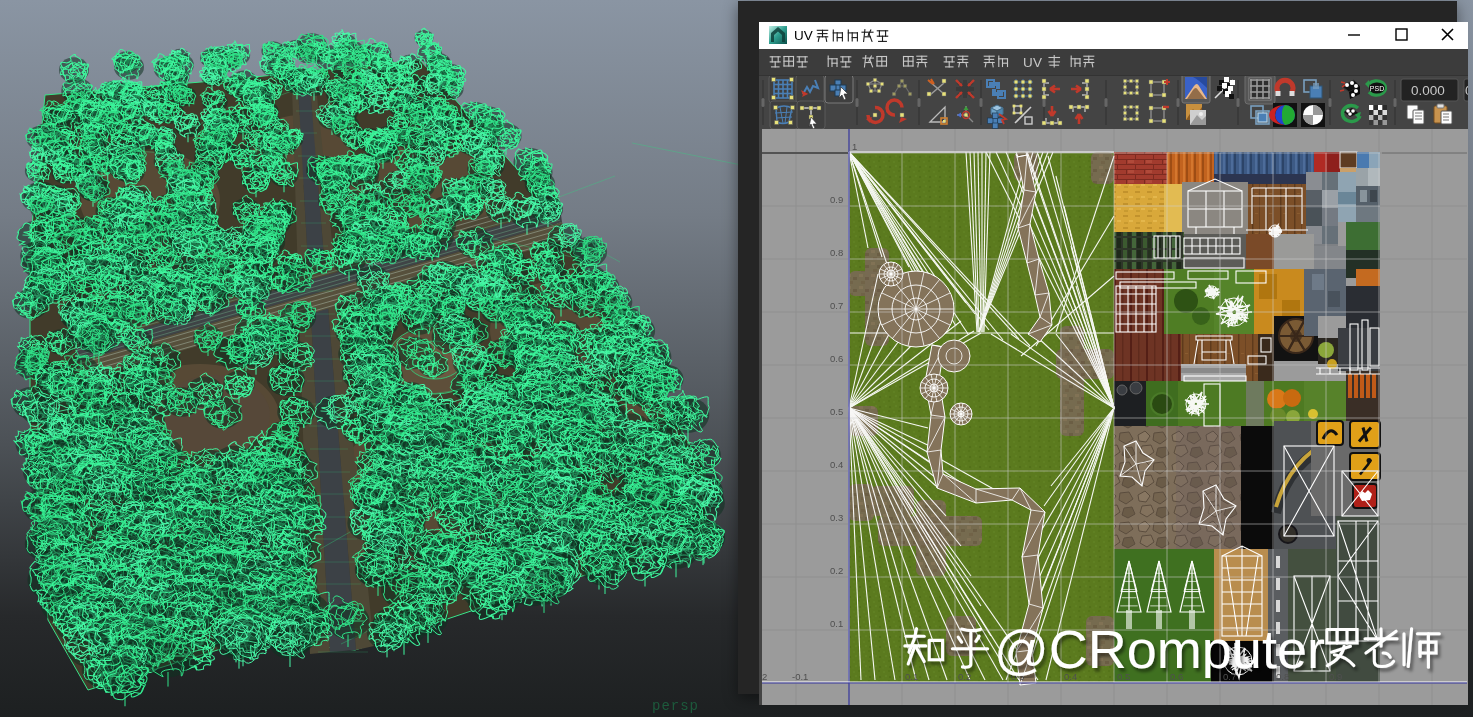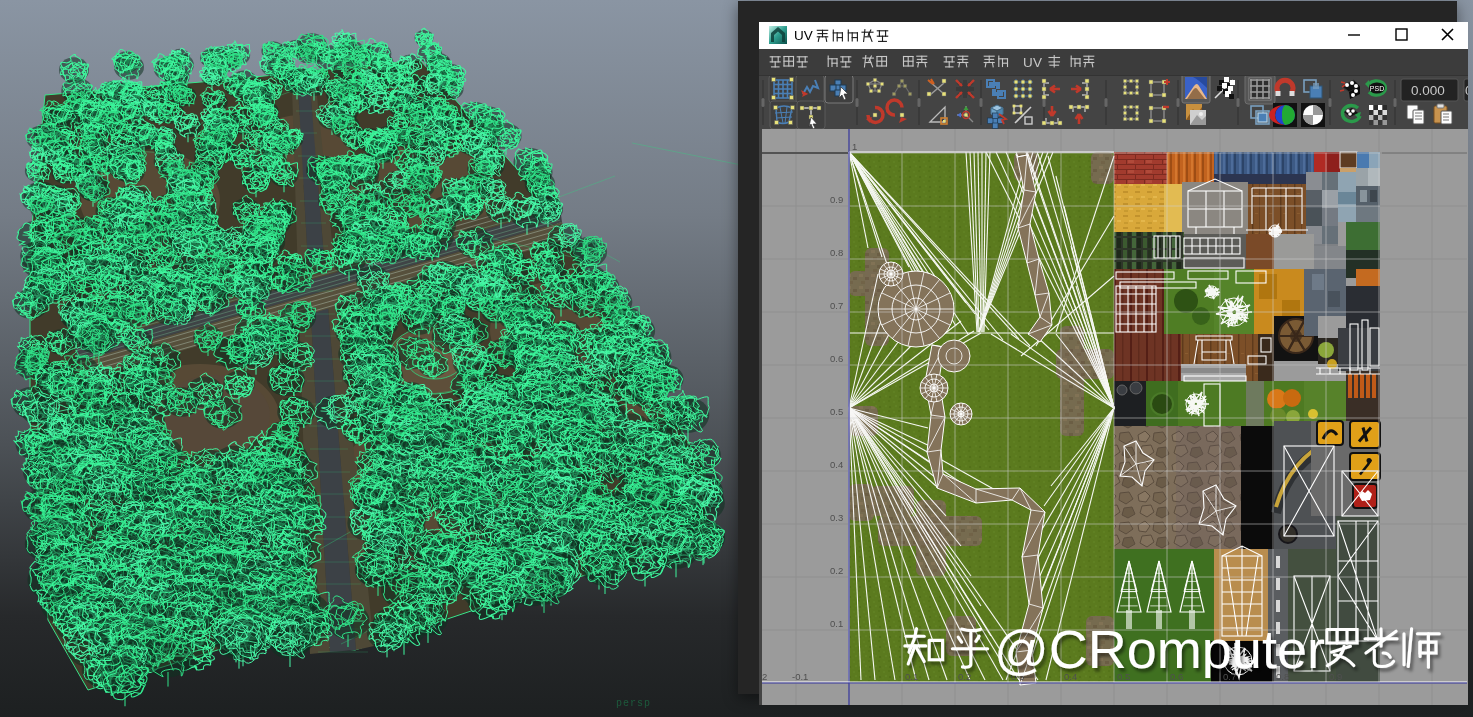--- a/index.html
+++ b/index.html
@@ -1,21 +1,21 @@
 <!DOCTYPE html>
 <html><head><meta charset="utf-8"><style>
 *{margin:0;padding:0;box-sizing:border-box}
 body{width:1473px;height:717px;overflow:hidden;font-family:"Liberation Sans",sans-serif;position:relative;background:linear-gradient(180deg,#8a95a3 0%,#747c86 30%,#4c5156 62%,#27292b 86%,#1d2021 100%)}
 .win{position:absolute;left:738px;top:1px;width:719px;height:693px;background:#252525;padding:21px;box-sizing:border-box;box-shadow:0 4px 14px rgba(0,0,0,0.45)}
 .inner{position:relative;width:709px;height:683px;background:#444}
 .tbar{position:absolute;left:0;top:0;width:100%;height:27px;background:#fff}
 .menus{position:absolute;left:0;top:27px;width:100%;height:27px;background:#3c3c3c;border-bottom:1px solid #333}
 .toolbar{position:absolute;left:0;top:54px;width:100%;height:53px;background:#a21caf}
 .canvas{position:absolute;left:3px;top:107px;width:706px;height:576px;background:#9b9b9b;overflow:hidden}
-.persp{position:absolute;left:616px;top:698px;font-size:10px;color:#1d5a3c;font-family:"Liberation Mono",monospace;letter-spacing:1px}
+.persp{position:absolute;left:652px;top:698px;font-size:14px;color:#1d5a3c;font-family:"Liberation Mono",monospace;letter-spacing:1px}
 </style></head><body>
 <svg width="745" height="717" viewBox="0 0 745 717" style="position:absolute;left:0;top:0">
     <symbol id="t0" overflow="visible">
       <ellipse cx="0" cy="0" rx="19" ry="16" fill="rgba(14,50,33,0.55)" stroke="none"></ellipse>
       <path d="M7,-3Q5,-2 4,2Q4,3 -2,-0Q-6,-2 -6,-3Q-6,-8 -4,-8Q-1,-12 -3,-11Q-3,-13 -0,-14Q1,-17 4,-16Q3,-15 9,-14Q8,-9 13,-10Q9,-9 12,-5Q11,-0 8,-2Z" fill="none" stroke="currentColor"></path>
       <path d="M-1,-14Q2,-13 4,-12Q4,-10 7,-8Q4,-3 4,-4Q5,-4 3,-0Q-0,3 -1,3Q-6,4 -5,-0Q-5,-2 -8,-2Q-13,-1 -11,-5Q-10,-6 -10,-10Q-10,-11 -6,-12Q-1,-10 -2,-10Z" fill="none" stroke="currentColor"></path>
       <path d="M-7,5Q-10,10 -14,5Q-11,-2 -16,-1Q-14,-1 -16,-5Q-18,-10 -22,-10Q-17,-16 -15,-13Q-13,-14 -10,-13Q-3,-9 -6,-13Q-6,-13 -2,-13Q-2,-8 4,-12Q10,-12 8,-8Q7,-4 4,-3Q-1,1 -0,-1Q-1,4 -2,3Q-5,0 -8,8Z" fill="none" stroke="currentColor"></path>
       <path d="M-2,2Q-1,7 -9,3Q-7,2 -11,-3Q-12,-6 -18,-7Q-16,-12 -17,-14Q-11,-18 -13,-20Q-11,-25 -4,-19Q-7,-17 1,-15Q6,-20 9,-15Q13,-17 14,-9Q5,-11 6,-4Q3,-1 4,2Q-1,3 -2,4Z" fill="none" stroke="currentColor"></path>
       <path d="M-18,-4Q-22,-11 -16,-10Q-12,-16 -9,-13Q-9,-12 -2,-11Q6,-18 4,-13Q10,-7 9,-11Q4,-6 10,-5Q14,-10 17,-2Q10,4 14,3Q9,4 12,8Q11,16 10,15Q11,8 2,10Q-8,11 -4,15Q-2,17 -10,12Q-13,11 -10,5Q-11,7 -18,2Q-16,-1 -19,-4Z" fill="none" stroke="currentColor"></path>
       <line x1="0" y1="0" x2="14" y2="0" stroke="currentColor" opacity="0.8"></line>

